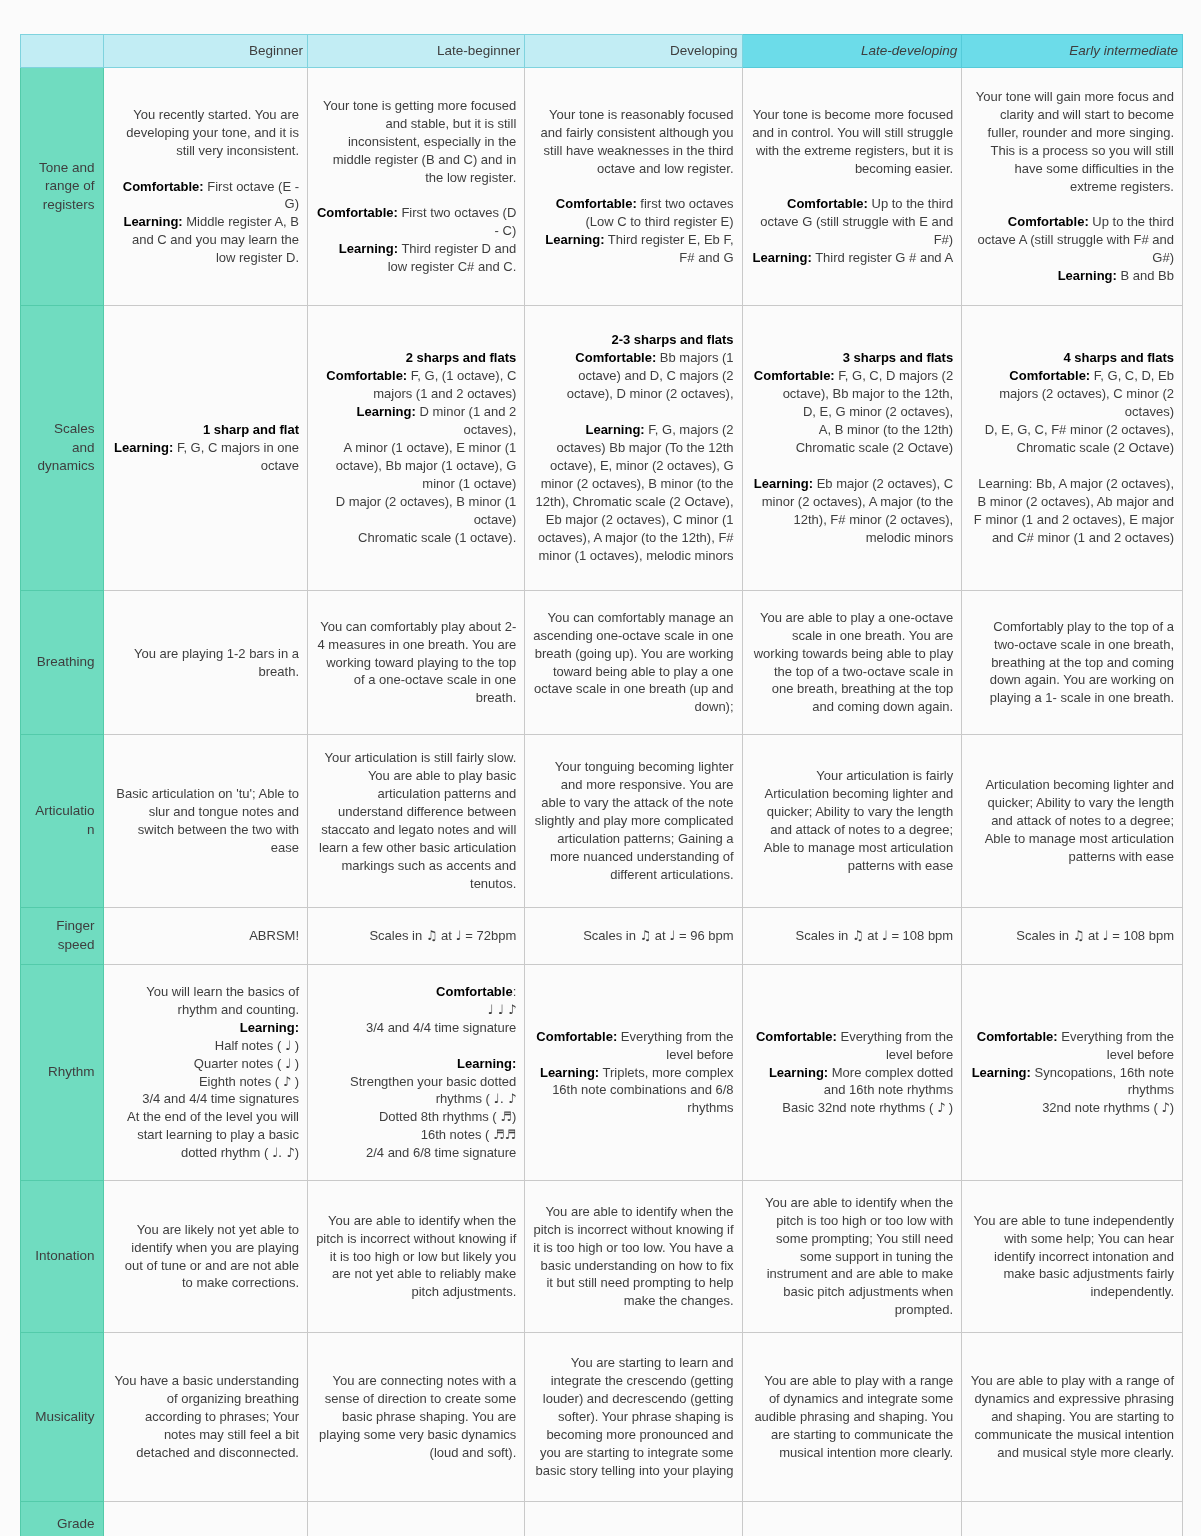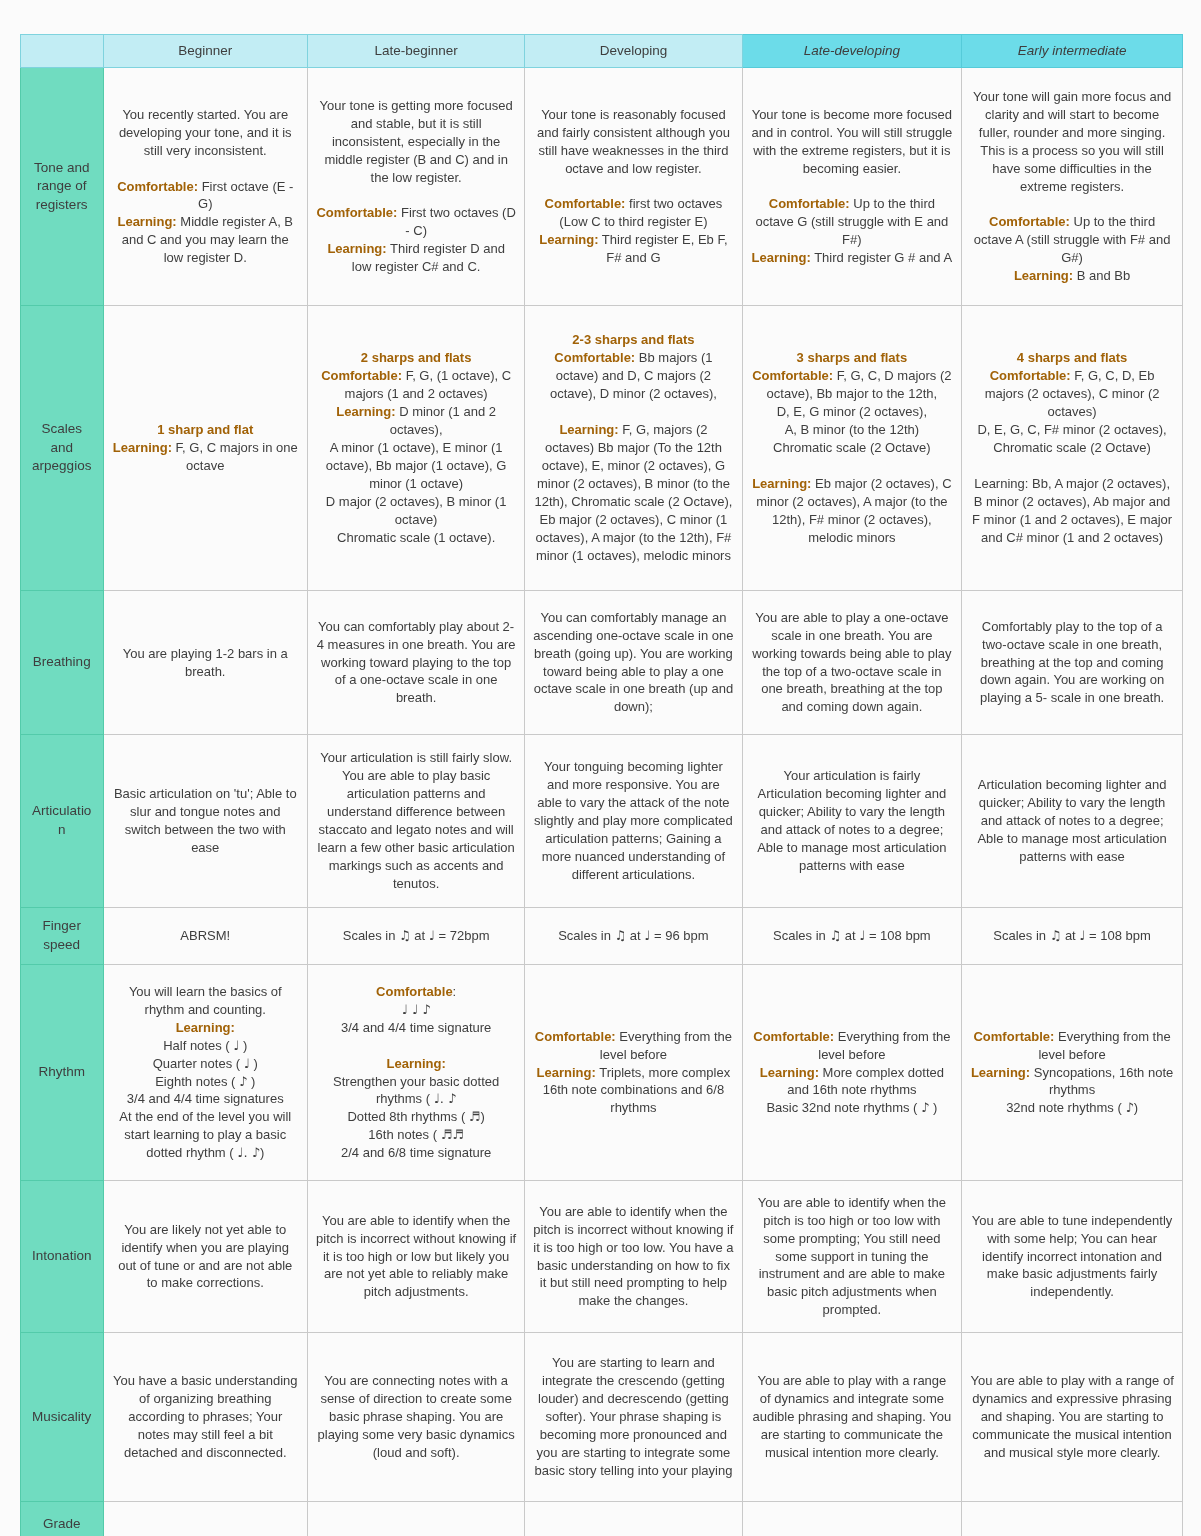--- a/index.html
+++ b/index.html
@@ -1,24 +1,24 @@
 <!DOCTYPE html>
 <html><head>
 <meta charset="utf-8">
 <style>
   html,body{margin:0;padding:0;background:#fbfbfb;}
   body{font-family:"Liberation Sans","DejaVu Sans",sans-serif;color:#3e3e3e;}
   .wrap{padding:34px 18px 30px 20px;}
   table{border-collapse:collapse;width:1163px;table-layout:fixed;font-size:13px;line-height:1.38;}
-  th,td{border:1px solid #c9c9c9;padding:6px 8px;vertical-align:middle;text-align:center;
+  th,td{border:1px solid #c9c9c9;padding:6px 8px;vertical-align:middle;text-align:right;
         white-space:pre-line;overflow-wrap:break-word;}
   thead th{background:#c2edf4;border-color:#7fd3de;font-weight:400;font-size:13.5px;height:26px;padding:3px 4px;}
   thead th.dark{background:#6cdce9;border-color:#55cbd9;font-style:italic;}
   tbody th{background:#70dcc0;border-color:#53cbaa;font-weight:400;font-size:13.5px;}
-  b{font-weight:700;color:#a16207;}
+  b{font-weight:700;color:#000000;}
   .note{font-family:"DejaVu Sans",sans-serif;}
   tbody tr:nth-child(1) td{height:225px}
   tbody tr:nth-child(2) td{height:272px}
   tbody tr:nth-child(3) td{height:131px}
   tbody tr:nth-child(4) td{height:160px}
   tbody tr:nth-child(5) td{height:44px}
   tbody tr:nth-child(6) td{height:203px}
   tbody tr:nth-child(7) td{height:139px}
   tbody tr:nth-child(8) td{height:156px}
   tbody tr:nth-child(9) td{height:88px}
@@ -64,21 +64,21 @@
           <td>Your tone is become more focused and in control. You will still struggle with the extreme registers, but it is becoming easier.
 
 <b>Comfortable:</b> Up to the third octave G (still struggle with E and F#)
 <b>Learning:</b> Third register G # and A</td>
           <td>Your tone will gain more focus and clarity and will start to become fuller, rounder and more singing. This is a process so you will still have some difficulties in the extreme registers.
 
 <b>Comfortable:</b> Up to the third octave A (still struggle with F# and G#)
 <b>Learning:</b>  B and Bb</td>
         </tr>
         <tr>
-          <th>Scales and arpeggios</th>
+          <th>Scales and dynamics</th>
           <td><b>1 sharp and flat</b>
 <b>Learning:</b> F, G, C majors in one octave</td>
           <td><b>2 sharps and flats</b>
 <b>Comfortable:</b> F, G, (1 octave), C majors (1 and 2 octaves)
 <b>Learning:</b>  D minor (1 and 2 octaves),
 A minor (1 octave), E minor (1 octave), Bb major (1 octave), G minor (1 octave)
 D major (2 octaves), B minor (1 octave)
 Chromatic scale (1 octave).</td>
           <td><b>2-3 sharps and flats</b>
 <b>Comfortable:</b> Bb majors (1 octave) and D, C majors (2 octave), D minor (2 octaves),
@@ -98,21 +98,21 @@
 Chromatic scale (2 Octave)
 
 Learning: Bb, A major (2 octaves), B minor (2 octaves), Ab major and F minor (1 and 2 octaves), E major and C# minor (1 and 2 octaves)</td>
         </tr>
         <tr>
           <th>Breathing</th>
           <td>You are playing 1-2 bars in a breath.</td>
           <td>You can comfortably play about 2-4 measures in one breath. You are working toward playing to the top of a one-octave scale in one breath.</td>
           <td>You can comfortably manage an ascending one-octave scale in one breath (going up). You are working toward being able to play a one octave scale in one breath (up and down);</td>
           <td>You are able to play a one-octave scale in one breath. You are working towards being able to play the top of a two-octave scale in one breath, breathing at the top and coming down again.</td>
-          <td>Comfortably play to the top of a two-octave scale in one breath, breathing at the top and coming down again. You are working on playing a 5- scale in one breath.</td>
+          <td>Comfortably play to the top of a two-octave scale in one breath, breathing at the top and coming down again. You are working on playing a 1- scale in one breath.</td>
         </tr>
         <tr>
           <th>Articulation</th>
           <td>Basic articulation on 'tu'; Able to slur and tongue notes and switch between the two with ease</td>
           <td>Your articulation is still fairly slow. You are able to play basic articulation patterns and understand difference between staccato and legato notes and will learn a few other basic articulation markings such as accents and tenutos.</td>
           <td>Your tonguing becoming lighter and more responsive. You are able to vary the attack of the note slightly and play  more complicated articulation patterns; Gaining a more nuanced understanding of different articulations.</td>
           <td>Your articulation is fairly
 Articulation becoming lighter and quicker; Ability to vary the length and attack of notes to a degree; Able to manage most articulation patterns with ease</td>
           <td>Articulation becoming lighter and quicker; Ability to vary the length and attack of notes to a degree; Able to manage most articulation patterns with ease</td>
         </tr>

